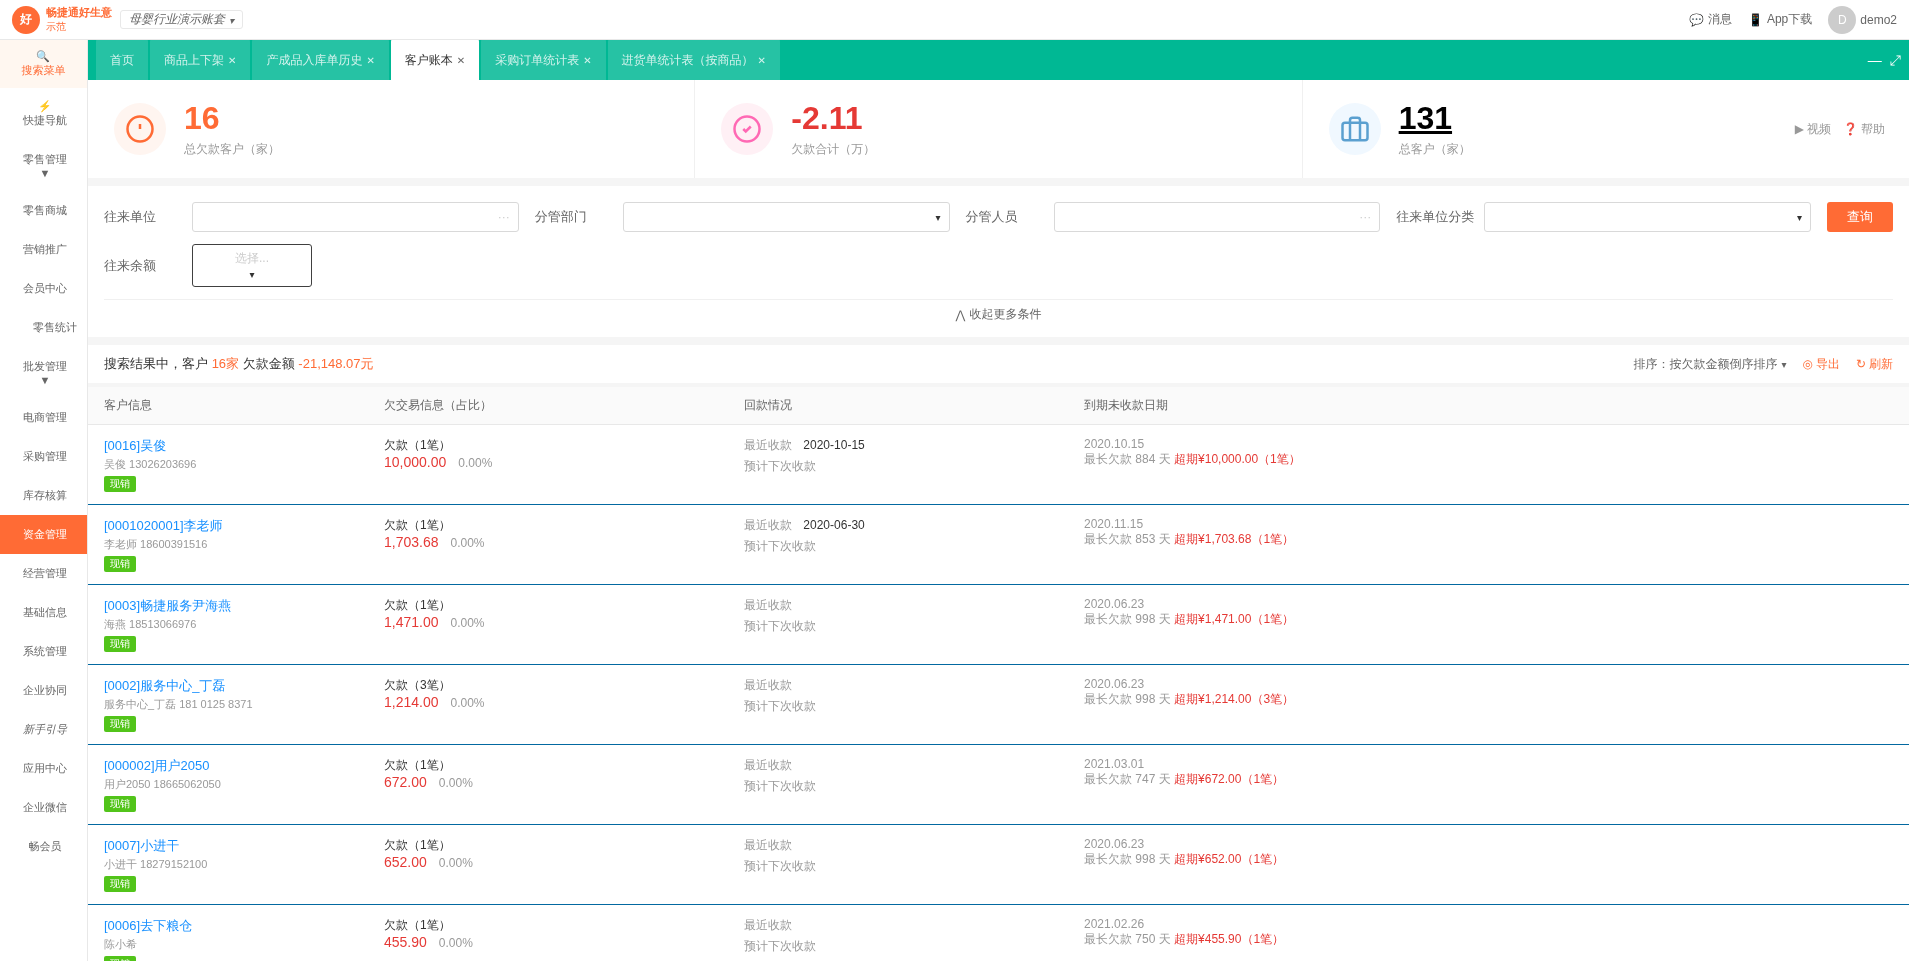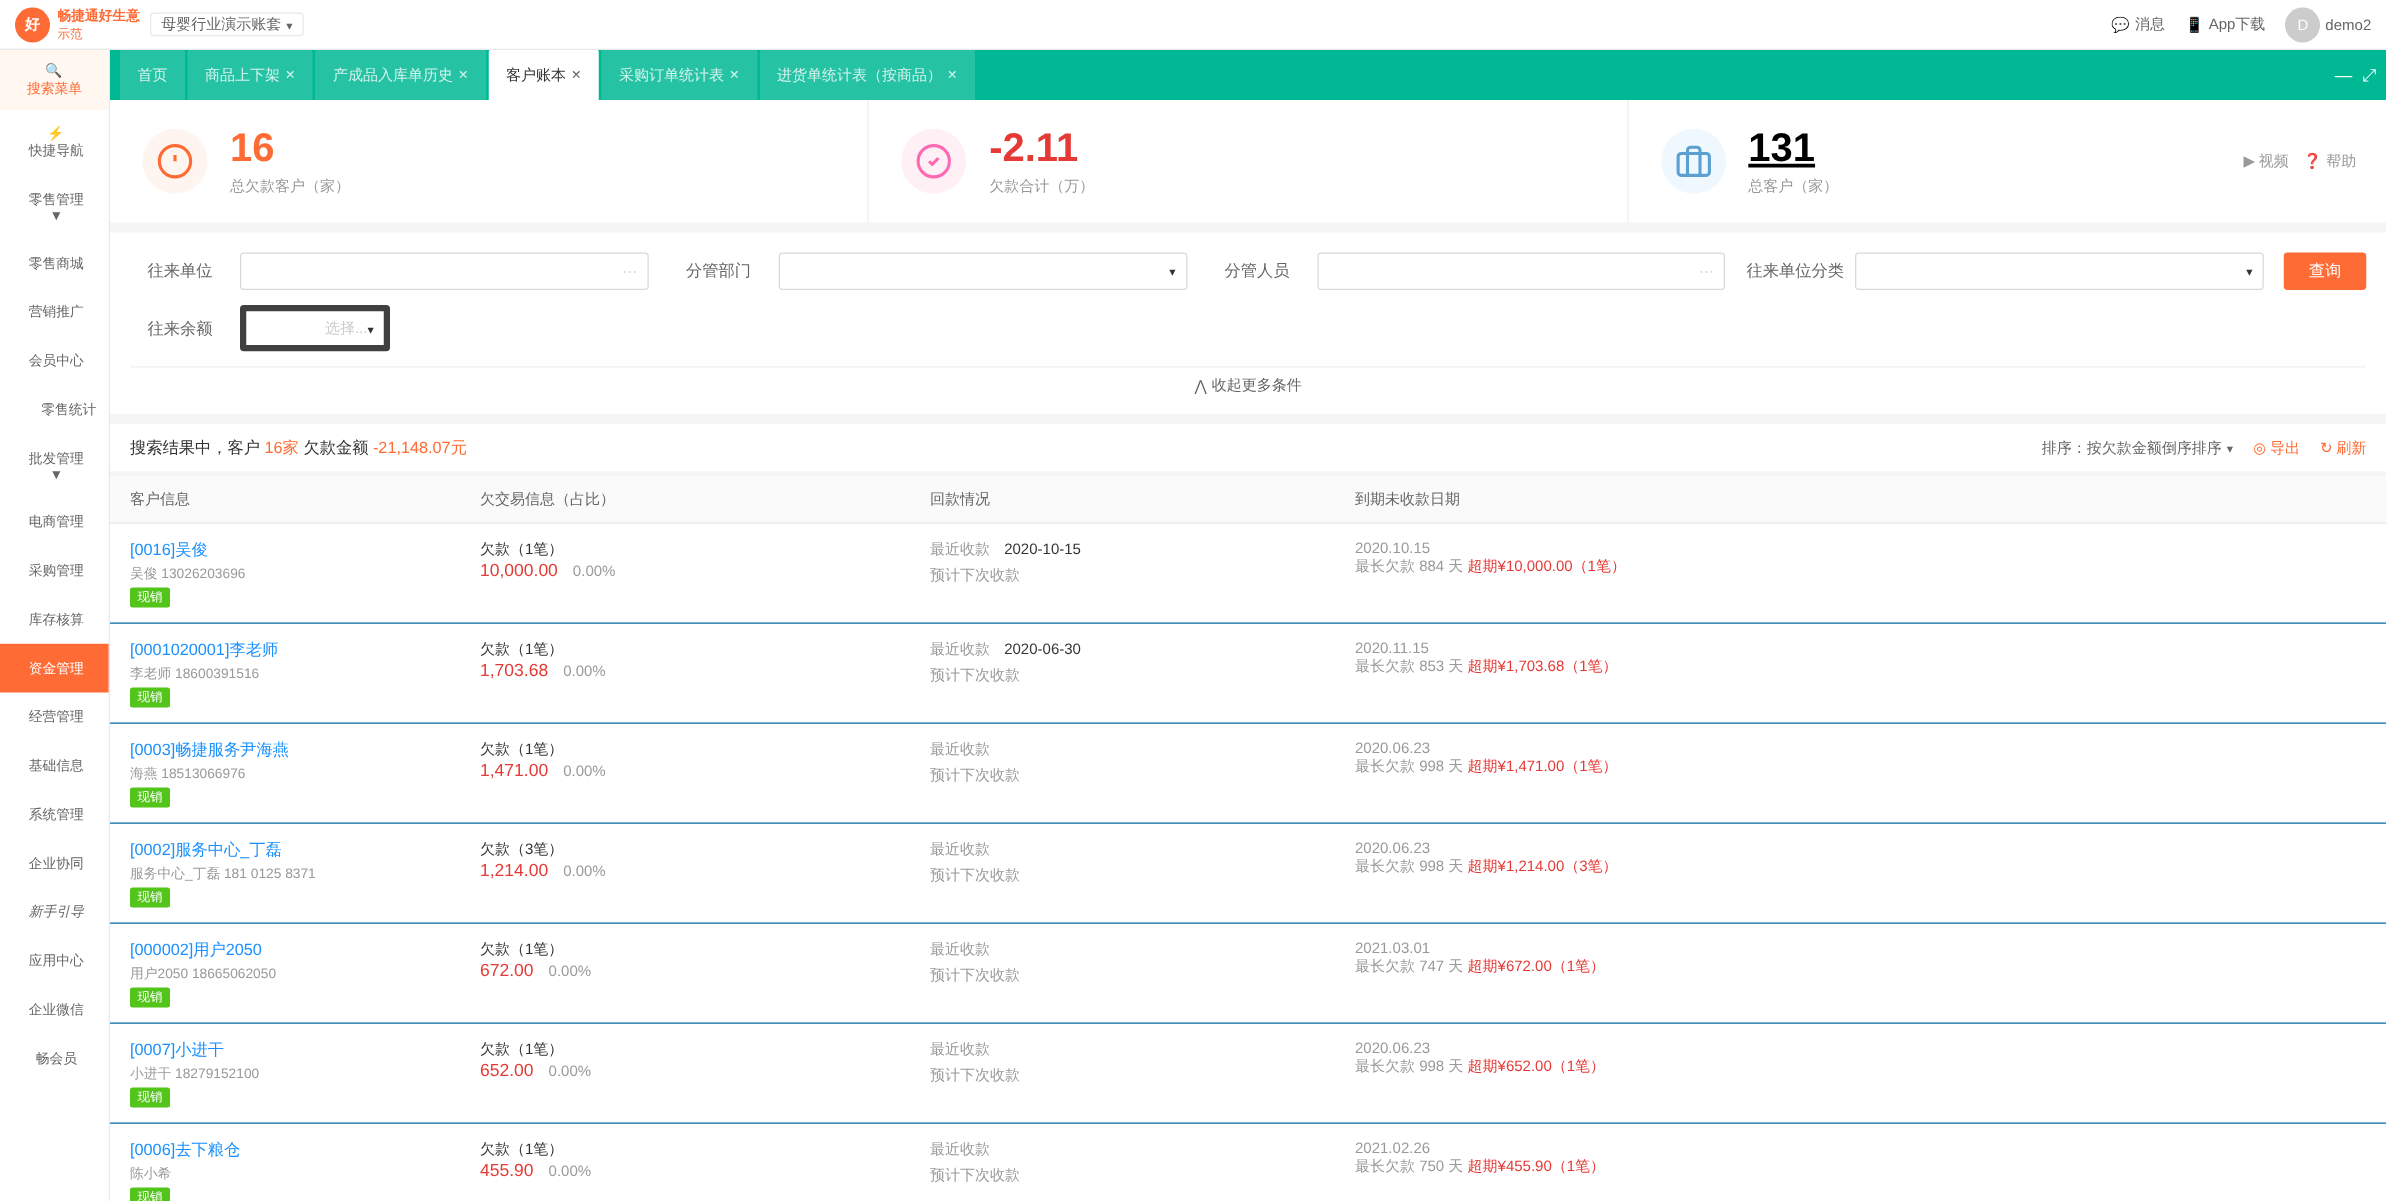--- a/index.html
+++ b/index.html
@@ -6,21 +6,21 @@
     body { font-family: "Microsoft YaHei", "PingFang SC", sans-serif; font-size: 13px; background: #f0f2f5; color: #333; overflow: hidden; }
     
     
     .app-container { display: flex; flex-direction: column; height: 961px; width: 1909px; }
     
     
     .top-bar { height: 40px; background: #fff; display: flex; align-items: center; justify-content: space-between; padding: 0 12px; border-bottom: 1px solid #e8e8e8; flex-shrink: 0; }
     .top-bar-left { display: flex; align-items: center; gap: 8px; }
     .logo-area { display: flex; align-items: center; gap: 6px; }
     .logo-icon { width: 28px; height: 28px; background: #ff6b35; border-radius: 50%; display: flex; align-items: center; justify-content: center; color: #fff; font-size: 12px; font-weight: bold; }
-    .store-selector { display: flex; align-items: center; gap: 4px; font-size: 12px; color: #666; border: 1px solid #e8e8e8; padding: 0 8px; border-radius: 3px; cursor: pointer; }
+    .store-selector { display: flex; align-items: center; gap: 4px; font-size: 12px; color: #666; border: 1px solid #e8e8e8; padding: 0 8px; border-radius: 3px; cursor: pointer; font-style: italic; }
     .top-bar-right { display: flex; align-items: center; gap: 16px; font-size: 12px; color: #666; }
     .top-bar-link { cursor: pointer; display: flex; align-items: center; gap: 4px; }
     .avatar { width: 28px; height: 28px; border-radius: 50%; background: #ccc; display: flex; align-items: center; justify-content: center; font-size: 12px; color: #fff; }
     
     
     .main-layout { display: flex; flex: 1; overflow: hidden; }
     
     
     .sidebar { width: 88px; background: #fff; border-right: 1px solid #e8e8e8; display: flex; flex-direction: column; overflow-y: auto; flex-shrink: 0; }
     .sidebar-item { padding: 12px 4px; text-align: center; cursor: pointer; font-size: 12px; color: #666; border-left: 3px solid transparent; }
@@ -53,24 +53,24 @@
     .stat-value.orange { color: #ff6b35; }
     .stat-value.red { color: #e53935; }
     .stat-value.black { color: #000; font-weight: 900; text-decoration: underline; }
     .stat-label { font-size: 12px; color: #999; margin-top: 4px; }
     .stat-help { margin-left: auto; display: flex; gap: 12px; font-size: 12px; color: #999; }
     
     
     .filter-area { background: #fff; padding: 16px 16px 8px; margin-bottom: 8px; }
     .filter-row { display: flex; align-items: center; gap: 16px; margin-bottom: 12px; }
     .filter-item { display: flex; align-items: center; gap: 8px; flex: 1; }
-    .filter-label { font-size: 13px; color: #666; white-space: nowrap; width: 80px; text-align: center; }
+    .filter-label { font-size: 13px; color: #666; white-space: nowrap; width: 80px; text-align: left; }
     .filter-input { flex: 1; border: 1px solid #d9d9d9; padding: 5px 8px; border-radius: 3px; font-size: 12px; display: flex; align-items: center; justify-content: space-between; cursor: pointer; min-height: 30px; }
     .filter-input .dots { color: #ccc; }
-    .filter-select { border: 5px solid #404040; padding: 5px 8px; border-radius: 3px; font-size: 12px; display: flex; align-items: center; justify-content: flex-end; min-width: 120px; cursor: pointer; min-height: 30px; }
+    .filter-select { border: 1px solid #404040; padding: 5px 8px; border-radius: 3px; font-size: 12px; display: flex; align-items: center; justify-content: center; min-width: 120px; cursor: pointer; min-height: 30px; flex-direction: column; }
     .filter-select .placeholder { color: #ccc; }
     .query-btn { background: #ff6b35; color: #fff; border: none; padding: 6px 20px; border-radius: 3px; cursor: pointer; font-size: 13px; }
     .collapse-btn { display: flex; align-items: center; justify-content: center; gap: 4px; font-size: 12px; color: #666; cursor: pointer; padding: 6px 0; text-align: center; border-top: 1px solid #f0f0f0; margin-top: 4px; }
     
     
     .results-bar { background: #fff; padding: 10px 16px; margin-bottom: 4px; display: flex; align-items: center; justify-content: space-between; }
     .results-text { font-size: 13px; color: #333; }
     .results-text .highlight { color: #ff6b35; }
     .results-actions { display: flex; align-items: center; gap: 16px; font-size: 12px; color: #666; }
     

